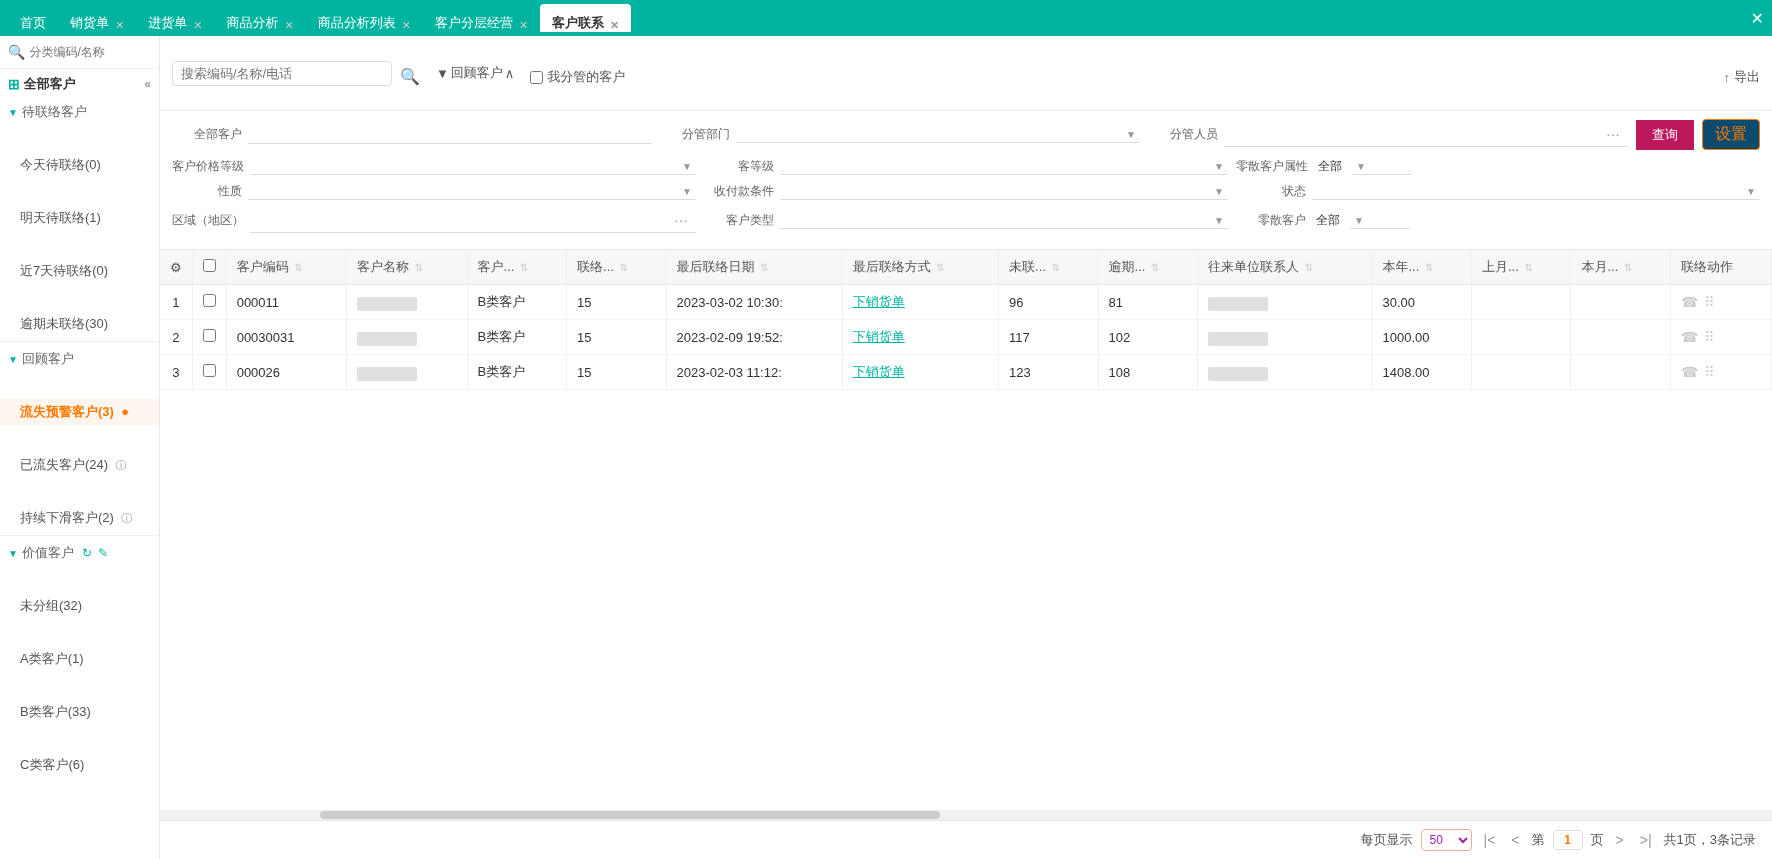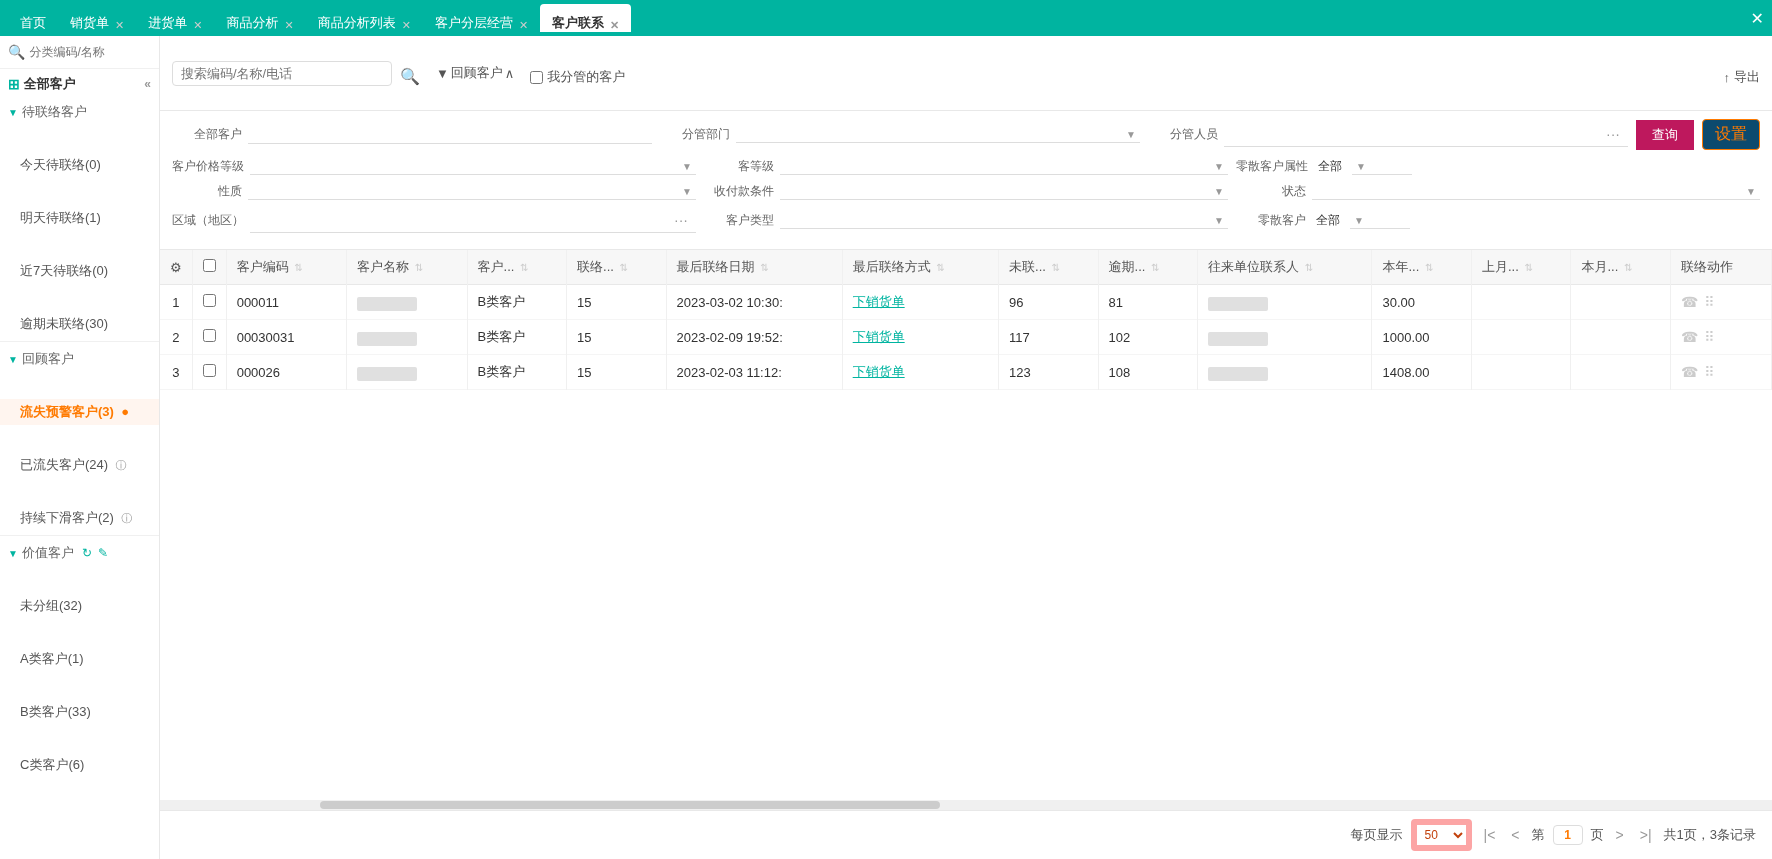--- a/index.html
+++ b/index.html
@@ -347,25 +347,25 @@
       border-top: 1px solid #e8e8e8;
       padding: 8px 16px;
       display: flex;
       align-items: center;
       justify-content: flex-end;
       gap: 8px;
       font-size: 12px;
       color: #555;
     }
     .footer-page-select {
-      border: 6px solid #fca5a5;
+      border: 1px solid #fca5a5;
       border-radius: 4px;
       padding: 2px 4px;
       font-size: 12px;
-      color: #c2410c;
+      color: #a21caf;
       background: #fff;
     }
     .footer-nav-btn {
       background: none;
       border: none;
       cursor: pointer;
       color: #999;
       font-size: 14px;
       padding: 2px 4px;
     }

